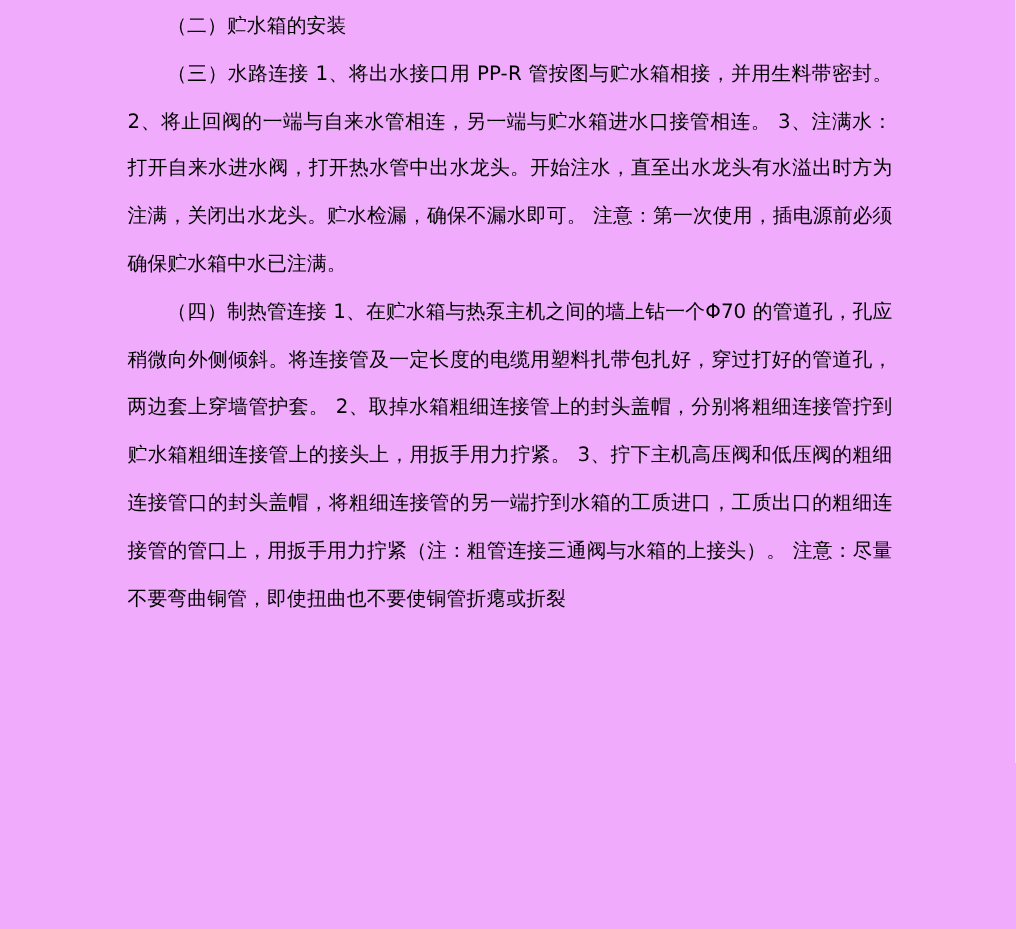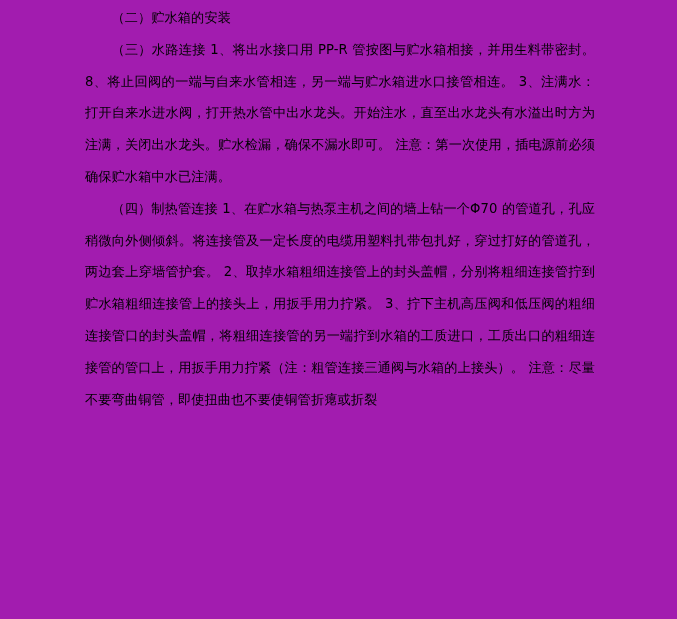--- a/index.html
+++ b/index.html
@@ -11,21 +11,21 @@
     width: 677px;
     height: 619px;
     overflow: hidden;
     font-family: "DejaVu Sans", "Liberation Sans", sans-serif;
     color: #000000;
   }
   .page {
     position: relative;
     width: 677px;
     height: 619px;
-    background: #a21caf;
+    background: #f0abfc;
     box-sizing: border-box;
   }
   .doc-body {
     position: absolute;
     left: 85px;
     top: 0px;
     width: 510px;
   }
   .para {
     margin: 0;
@@ -47,18 +47,18 @@
 </style>
 </head>
 <body>
 
 <div class="page">
   <div class="doc-body">
 
     <p class="para indent first">（二）贮水箱的安装</p>
 
 
-    <p class="para indent">（三）水路连接 1、将出水接口用 PP-R 管按图与贮水箱相接，并用生料带密封。 8、将止回阀的一端与自来水管相连，另一端与贮水箱进水口接管相连。 3、注满水：打开自来水进水阀，打开热水管中出水龙头。开始注水，直至出水龙头有水溢出时方为注满，关闭出水龙头。贮水检漏，确保不漏水即可。 注意：第一次使用，插电源前必须确保贮水箱中水已注满。</p>
+    <p class="para indent">（三）水路连接 1、将出水接口用 PP-R 管按图与贮水箱相接，并用生料带密封。 2、将止回阀的一端与自来水管相连，另一端与贮水箱进水口接管相连。 3、注满水：打开自来水进水阀，打开热水管中出水龙头。开始注水，直至出水龙头有水溢出时方为注满，关闭出水龙头。贮水检漏，确保不漏水即可。 注意：第一次使用，插电源前必须确保贮水箱中水已注满。</p>
 
     <p class="para indent">（四）制热管连接 1、在贮水箱与热泵主机之间的墙上钻一个Φ70 的管道孔，孔应稍微向外侧倾斜。将连接管及一定长度的电缆用塑料扎带包扎好，穿过打好的管道孔，两边套上穿墙管护套。 2、取掉水箱粗细连接管上的封头盖帽，分别将粗细连接管拧到贮水箱粗细连接管上的接头上，用扳手用力拧紧。 3、拧下主机高压阀和低压阀的粗细连接管口的封头盖帽，将粗细连接管的另一端拧到水箱的工质进口，工质出口的粗细连接管的管口上，用扳手用力拧紧（注：粗管连接三通阀与水箱的上接头）。 注意：尽量不要弯曲铜管，即使扭曲也不要使铜管折瘪或折裂</p>
 
   </div>
 </div>
 
 </body></html>

